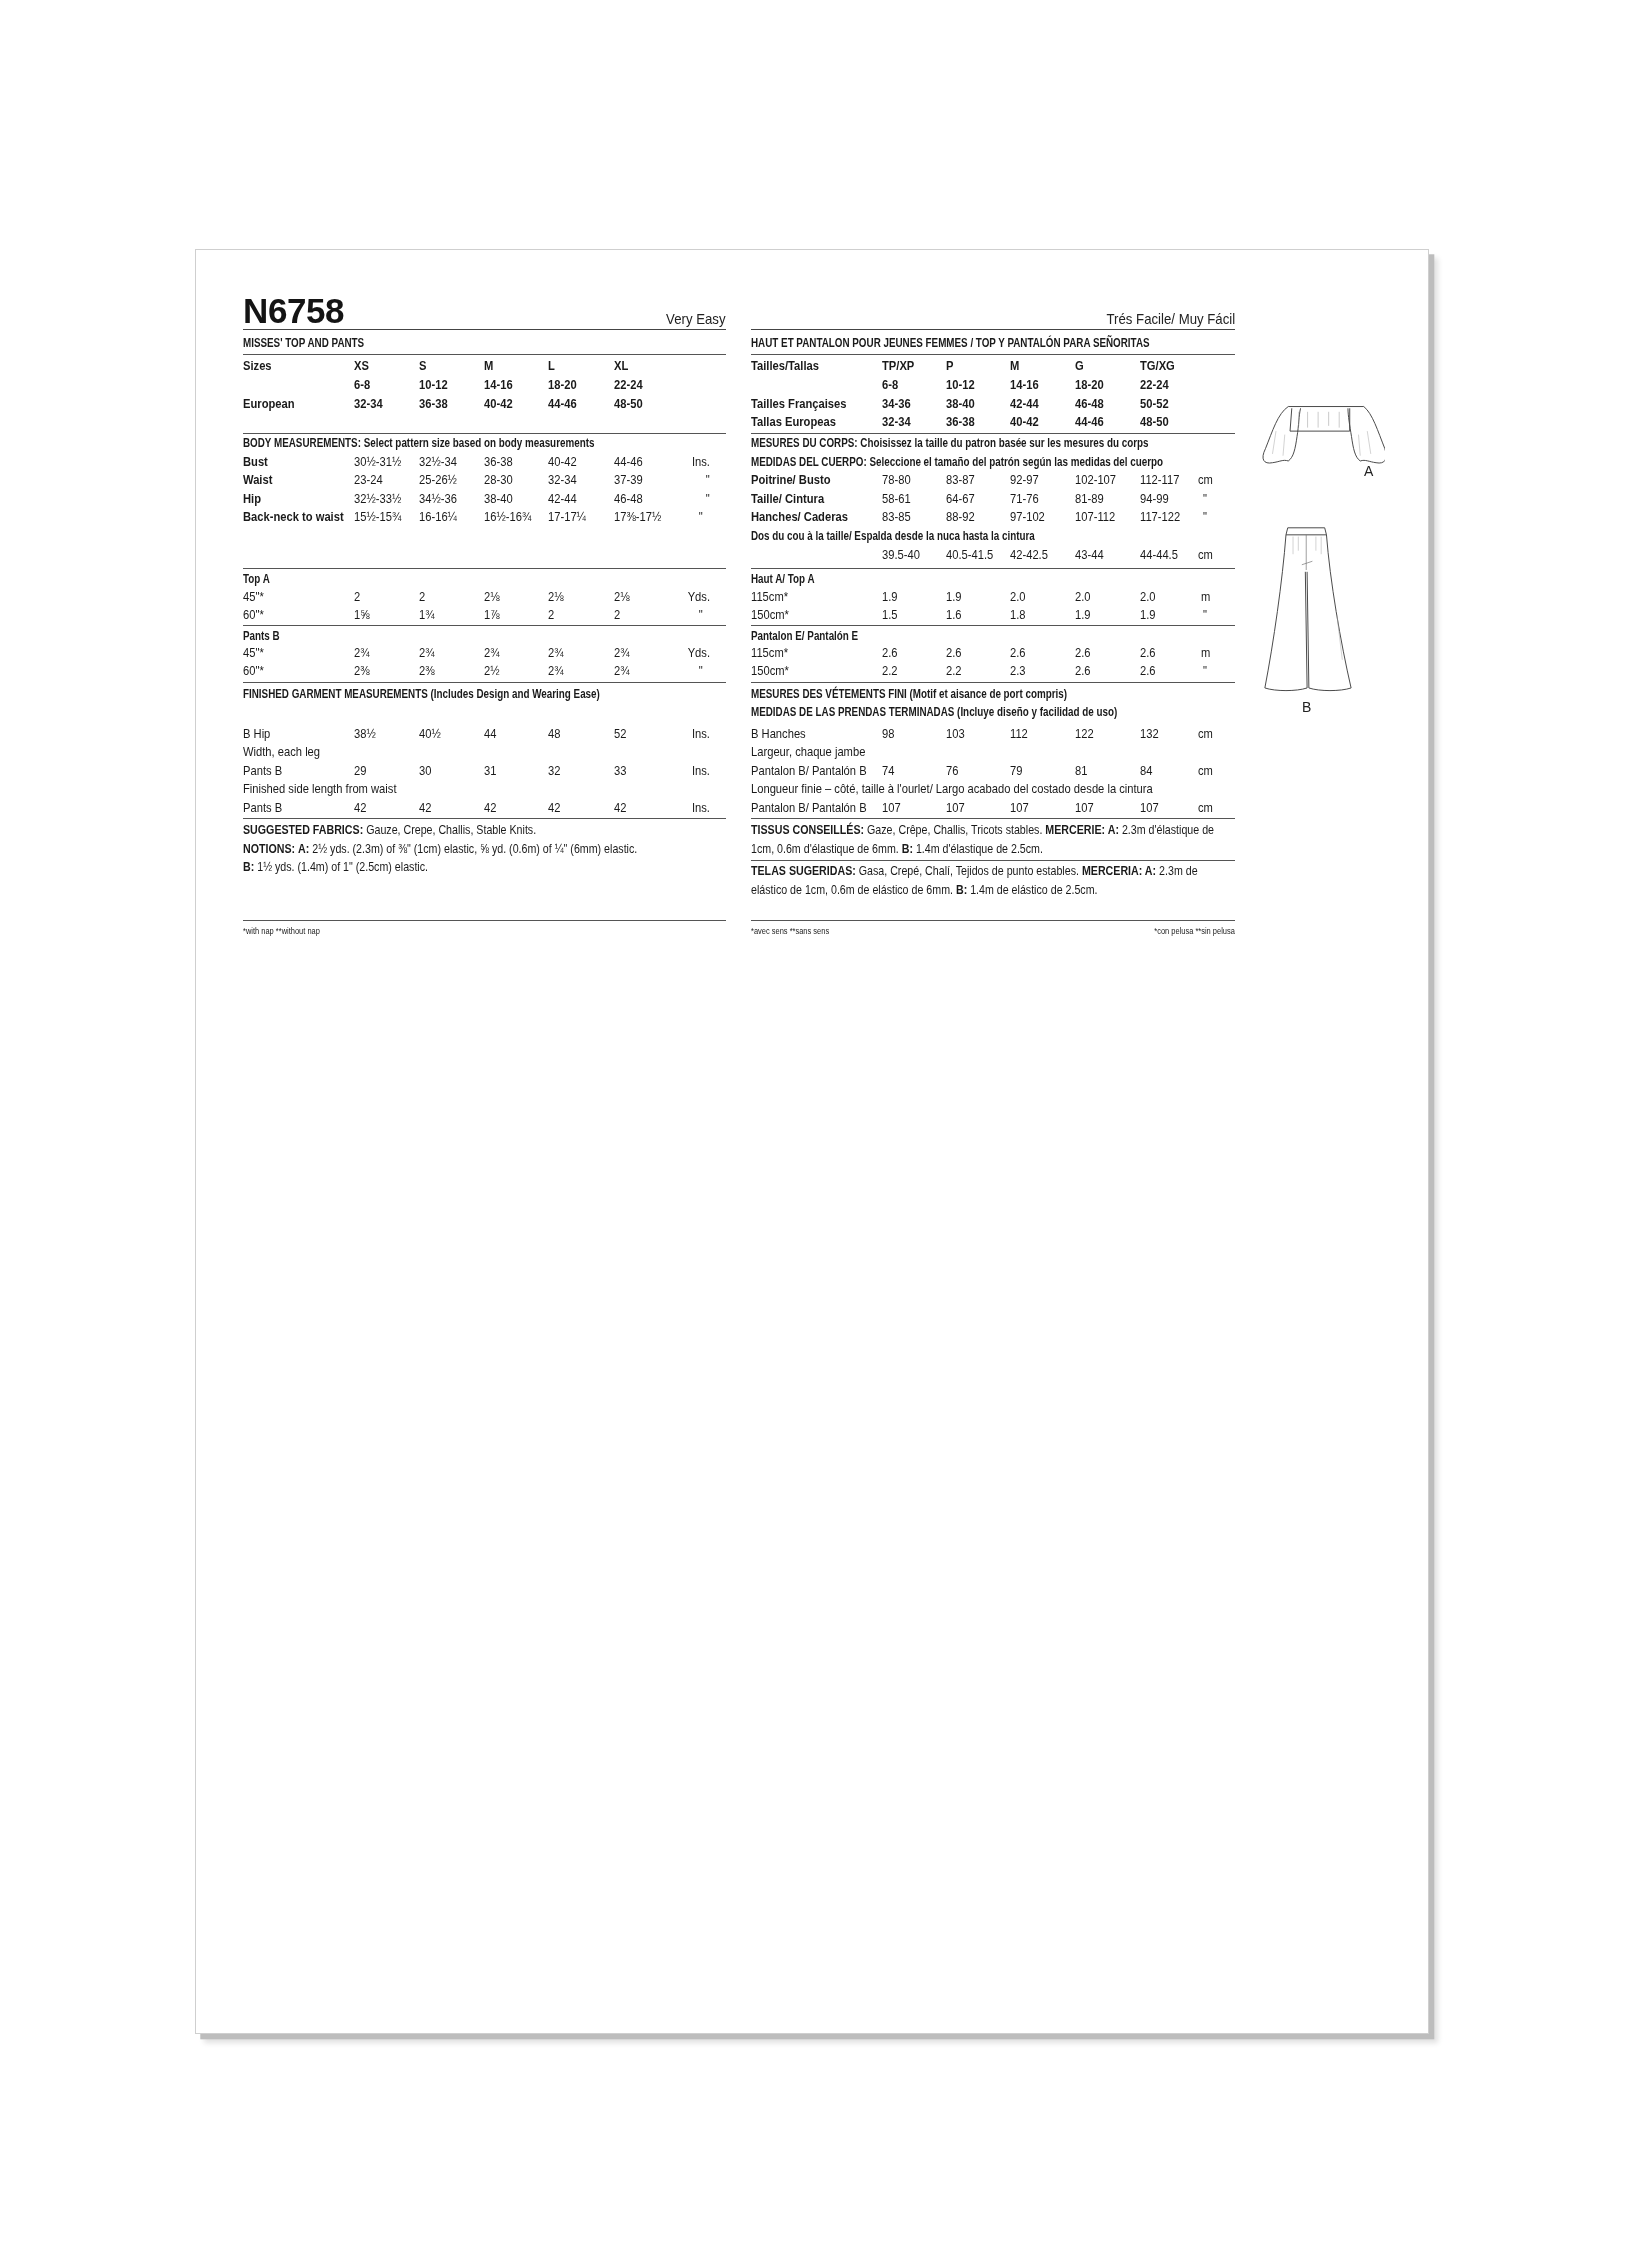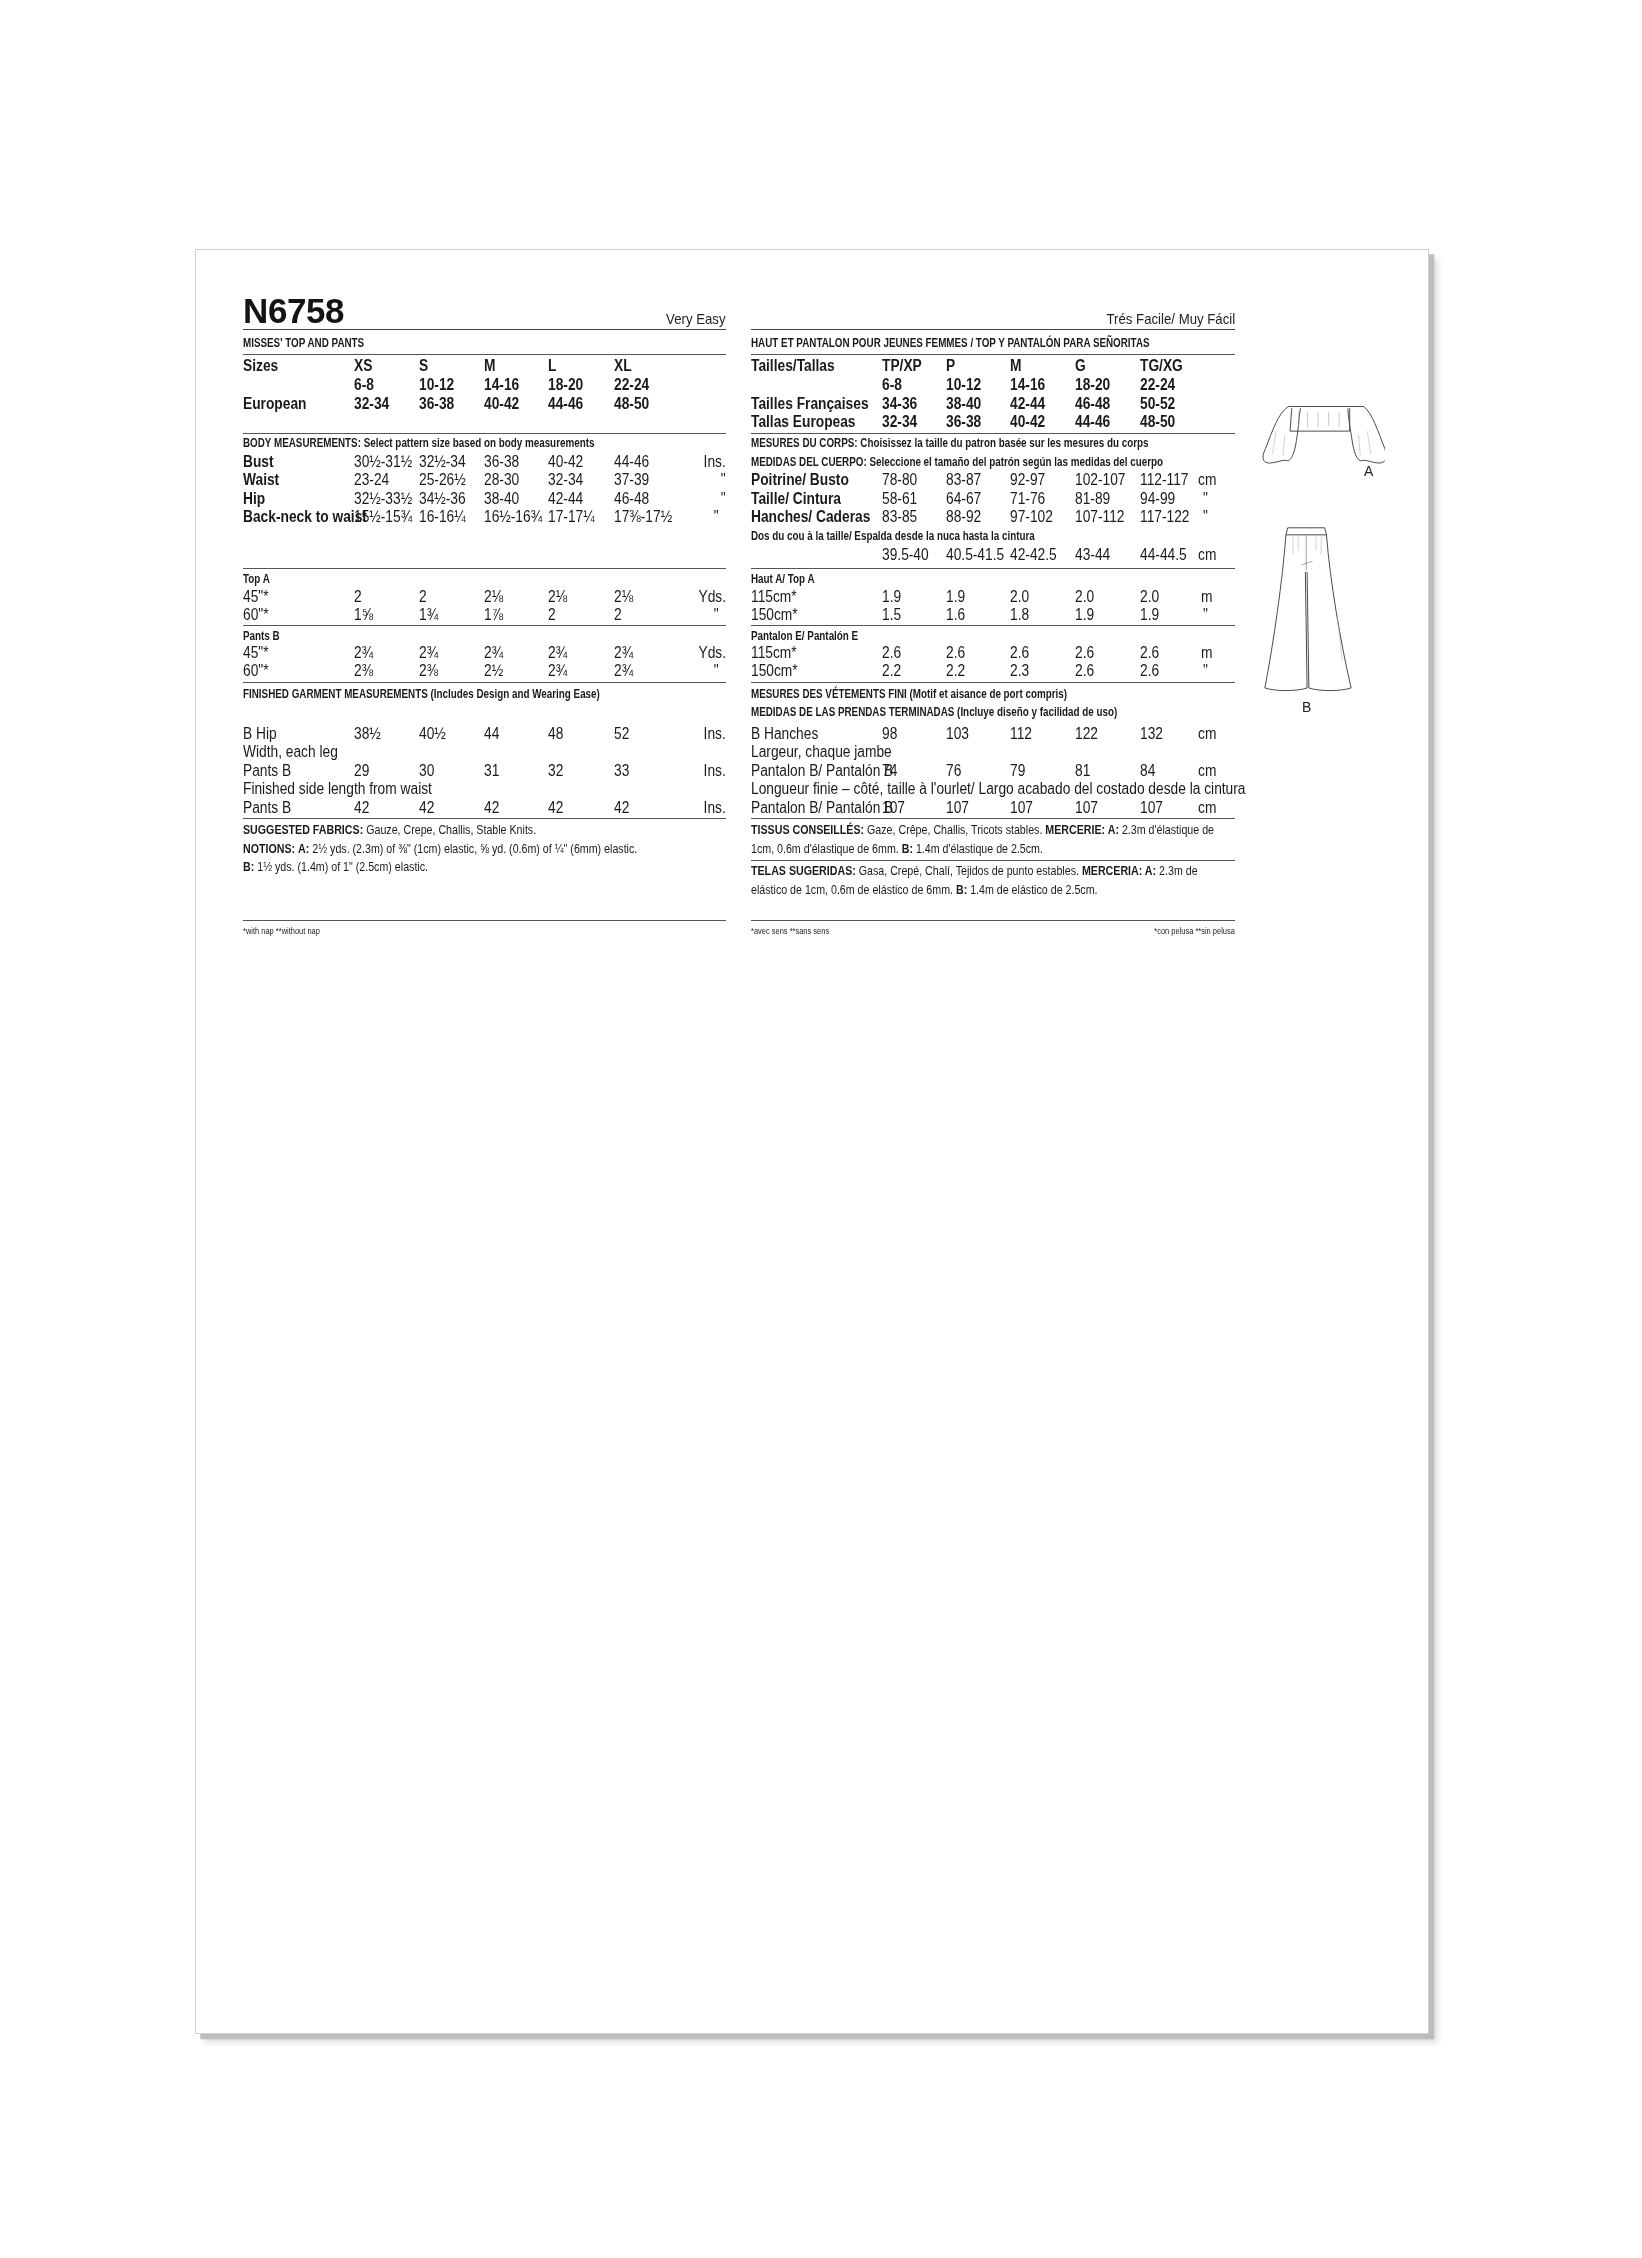--- a/index.html
+++ b/index.html
@@ -17,21 +17,21 @@
   .col.right { left: 555px; width: 484px; }
   .abs { position: absolute; white-space: nowrap; }
   .title {
     font-family: "Liberation Sans", sans-serif; font-weight: bold; font-size: 35px;
     letter-spacing: -0.4px; top: 41px; left: 0; line-height: 39px; color: #141414;
   }
   .level { font-size: 15px; top: 60px; right: 0; line-height: 17.6px; color: #222; transform: scaleX(0.88); transform-origin: right center; }
   .rule { position: absolute; left: 0; right: 0; height: 0; border-top: 1.8px solid #444; }
   .rule.thin { border-top: 1.3px solid #555; }
   .sub { font-weight: bold; font-size: 12px; line-height: 15px; transform: scaleX(0.82); transform-origin: left center; }
-  .row { position: absolute; left: 0; right: 0; height: 17.6px; font-size: 16px; line-height: 17.6px; }
+  .row { position: absolute; left: 0; right: 16px; height: 17.6px; font-size: 13px; line-height: 17.6px; }
   .row .c { position: absolute; top: 0; white-space: nowrap; transform: scaleX(0.86); transform-origin: left center; }
   .row.b .c { font-weight: bold; }
   .row .lbl.bold { font-weight: bold; }
   .row .u { right: 0; transform-origin: right center; }
   .para { position: absolute; left: 0; right: 0; font-size: 12.4px; line-height: 18.5px; }
   .para .inner { display: inline-block; width: 116%; transform: scaleX(0.86); transform-origin: left top; white-space: normal; }
   .para b { font-weight: bold; }
   .foot { font-size: 8.8px; line-height: 10.6px; transform: scaleX(0.85); transform-origin: left center; color: #222; }
   .foot.r { transform-origin: right center; right: 0; }
   .fig { position: absolute; }

